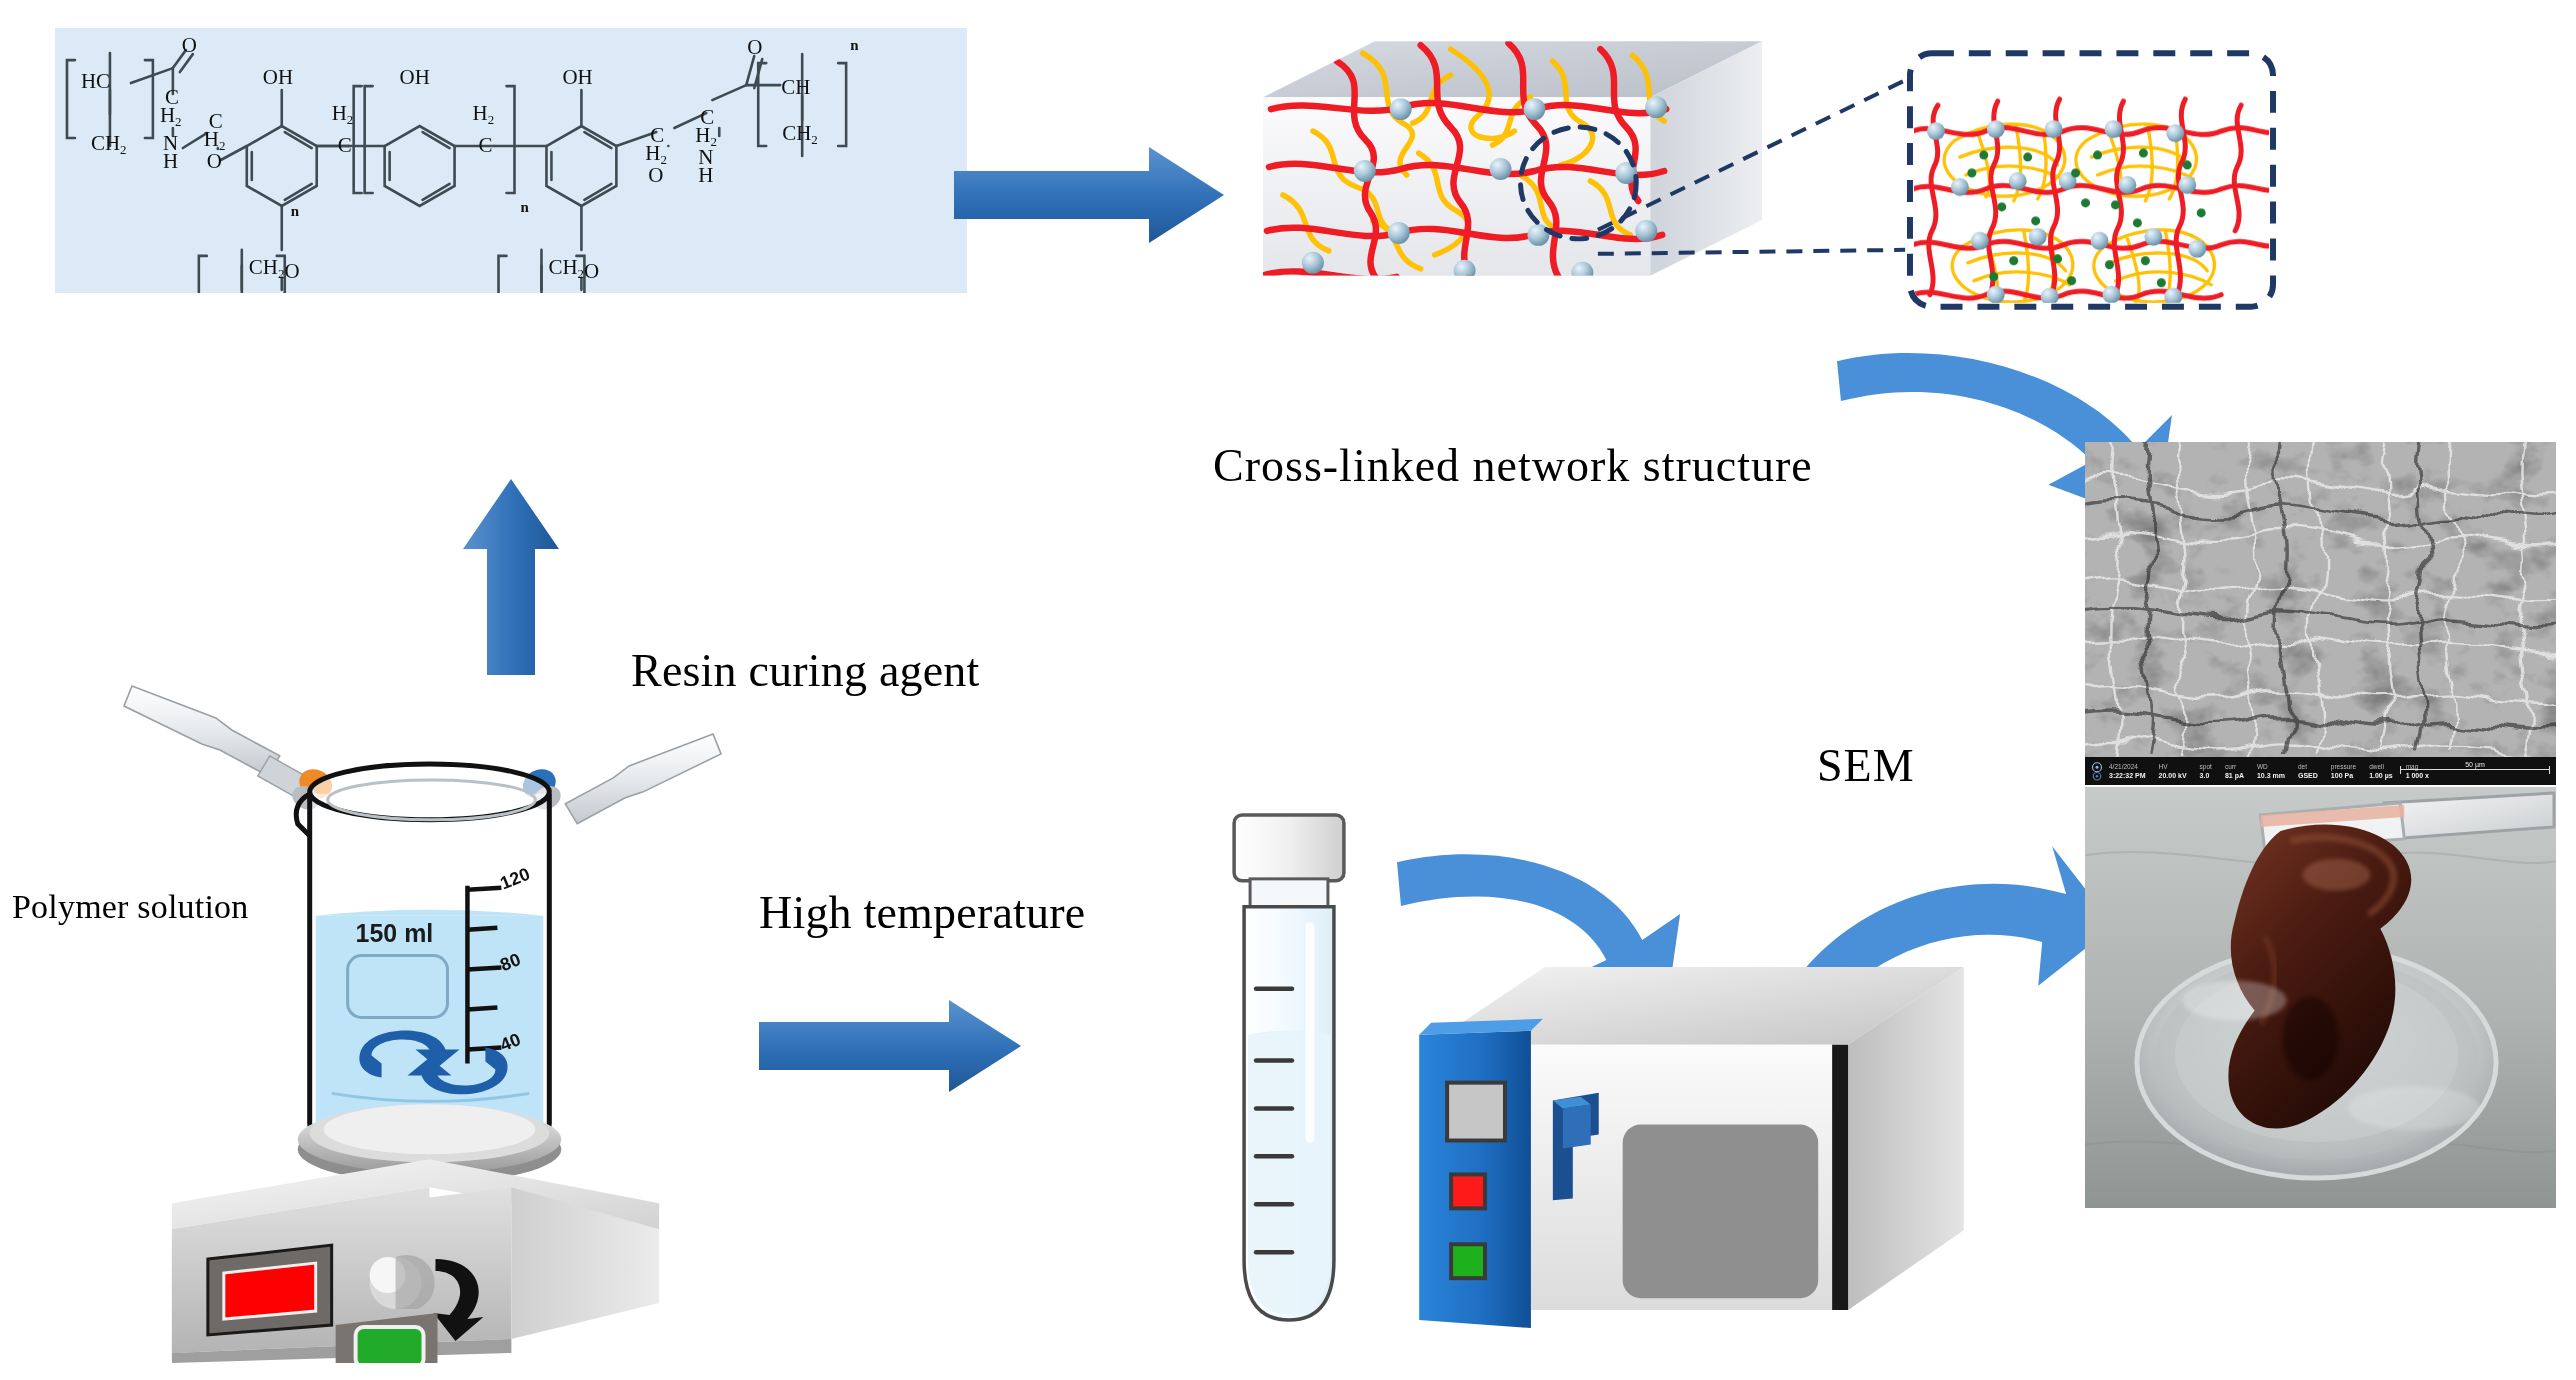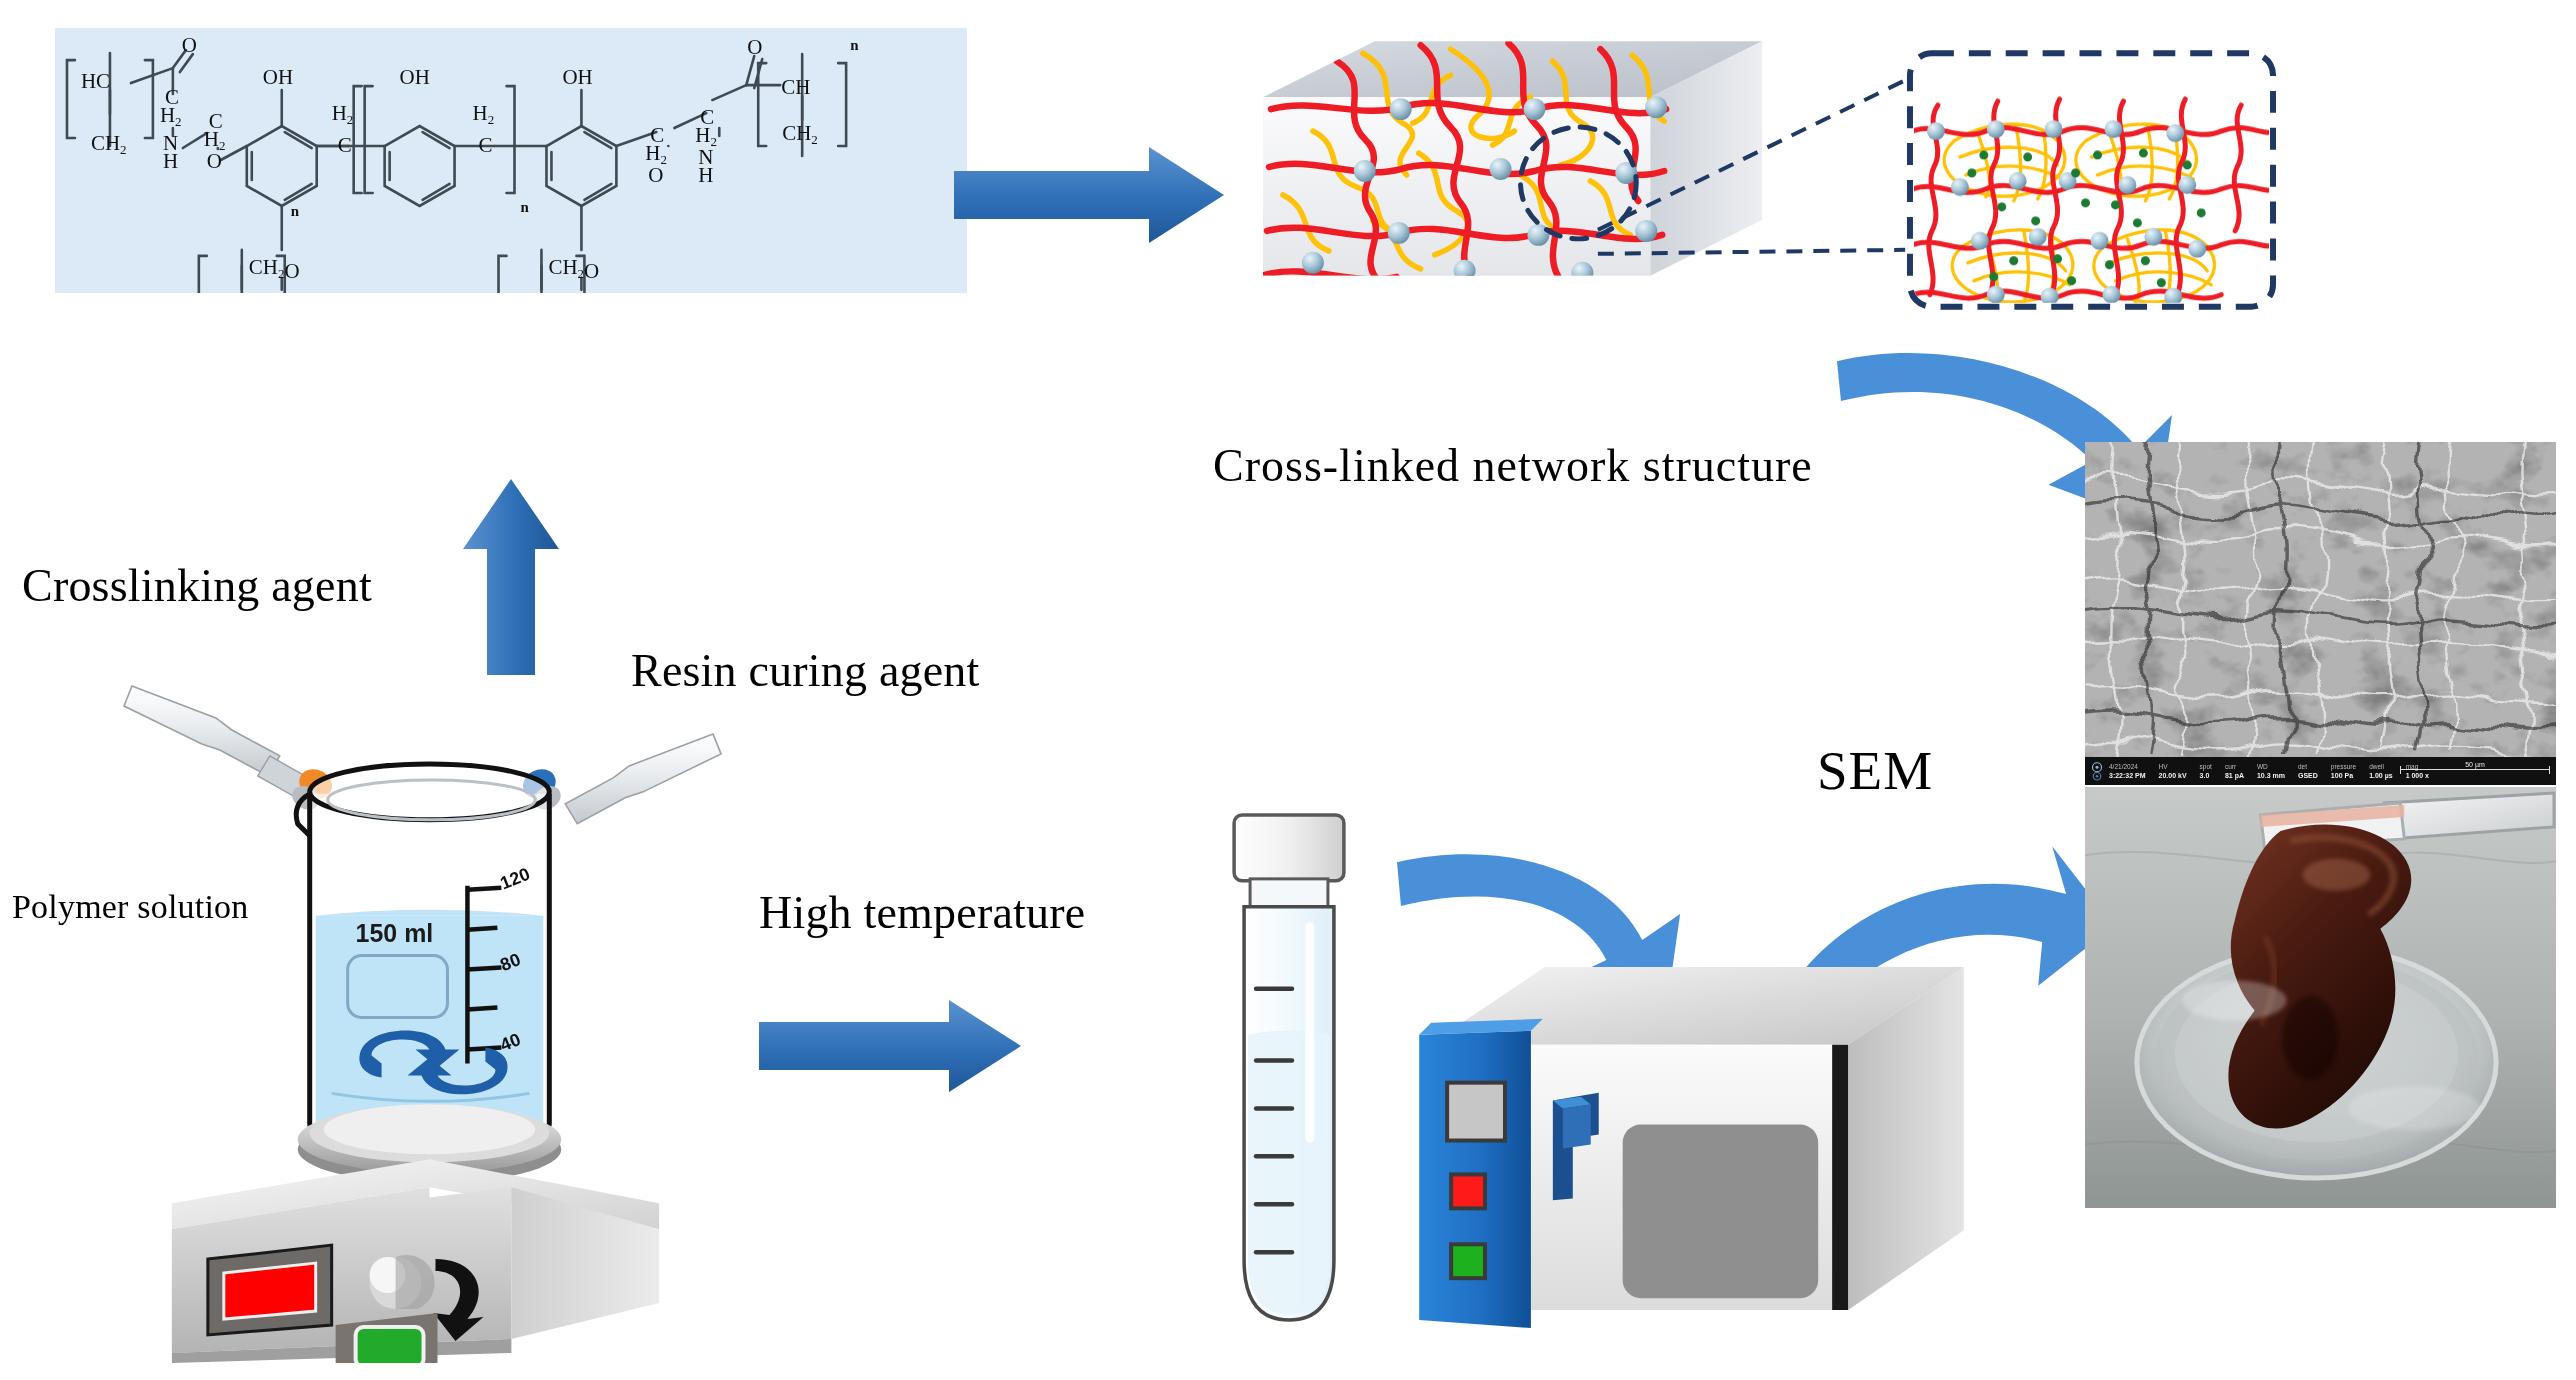--- a/index.html
+++ b/index.html
@@ -31,21 +31,21 @@
     font-weight: normal;
     color: #000;
     white-space: nowrap;
     letter-spacing: 0.2px;
   }
   #lbl-crosslinking { left: 22px; top: 559px; font-size: 46px; }
   #lbl-resin        { left: 631px; top: 644px; font-size: 46px; }
   #lbl-polymer      { left: 12px; top: 888px; font-size: 34px; }
   #lbl-hightemp     { left: 759px; top: 854px; font-size: 46px; text-align:center; line-height:1.18;margin-top:32px;}
   #lbl-network      { left: 1213px; top: 439px; font-size: 46px; letter-spacing: 1px;}
-  #lbl-sem          { left: 1817px; top: 739px; font-size: 55px; letter-spacing: 1px;}
+  #lbl-sem          { left: 1817px; top: 739px; font-size: 46px; letter-spacing: 1px;}
 
   
   .arrow-svg { position:absolute; }
 
   
   #slab-wrap { left: 1253px; top: 35px; width: 519px; height: 275px; }
   #inset-wrap { left: 1902px; top: 45px; width: 379px; height: 270px; }
 
   
   #stirrer-wrap { left: 120px; top: 664px; width: 619px; height: 699px; }
@@ -459,21 +459,20 @@
             <circle cx="260" cy="238" r="4.5"></circle>
           <circle cx="300" cy="168" r="4.5"></circle>
             <circle cx="286" cy="120" r="4.5"></circle>
         </g>
       </g>
     </svg>
   </div>
 
   <div class="abs label" id="lbl-network">Cross-linked  network  structure</div>
 
-  <div class="abs label" id="lbl-crosslinking">Crosslinking  agent</div>
 
   <div class="abs label" id="lbl-resin">Resin curing agent</div>
 
   <div class="abs label" id="lbl-polymer">Polymer solution</div>
 
   <div class="abs label" id="lbl-hightemp">
     <div>High temperature</div>
   </div>
 
   <div class="abs label" id="lbl-sem">SEM</div>

